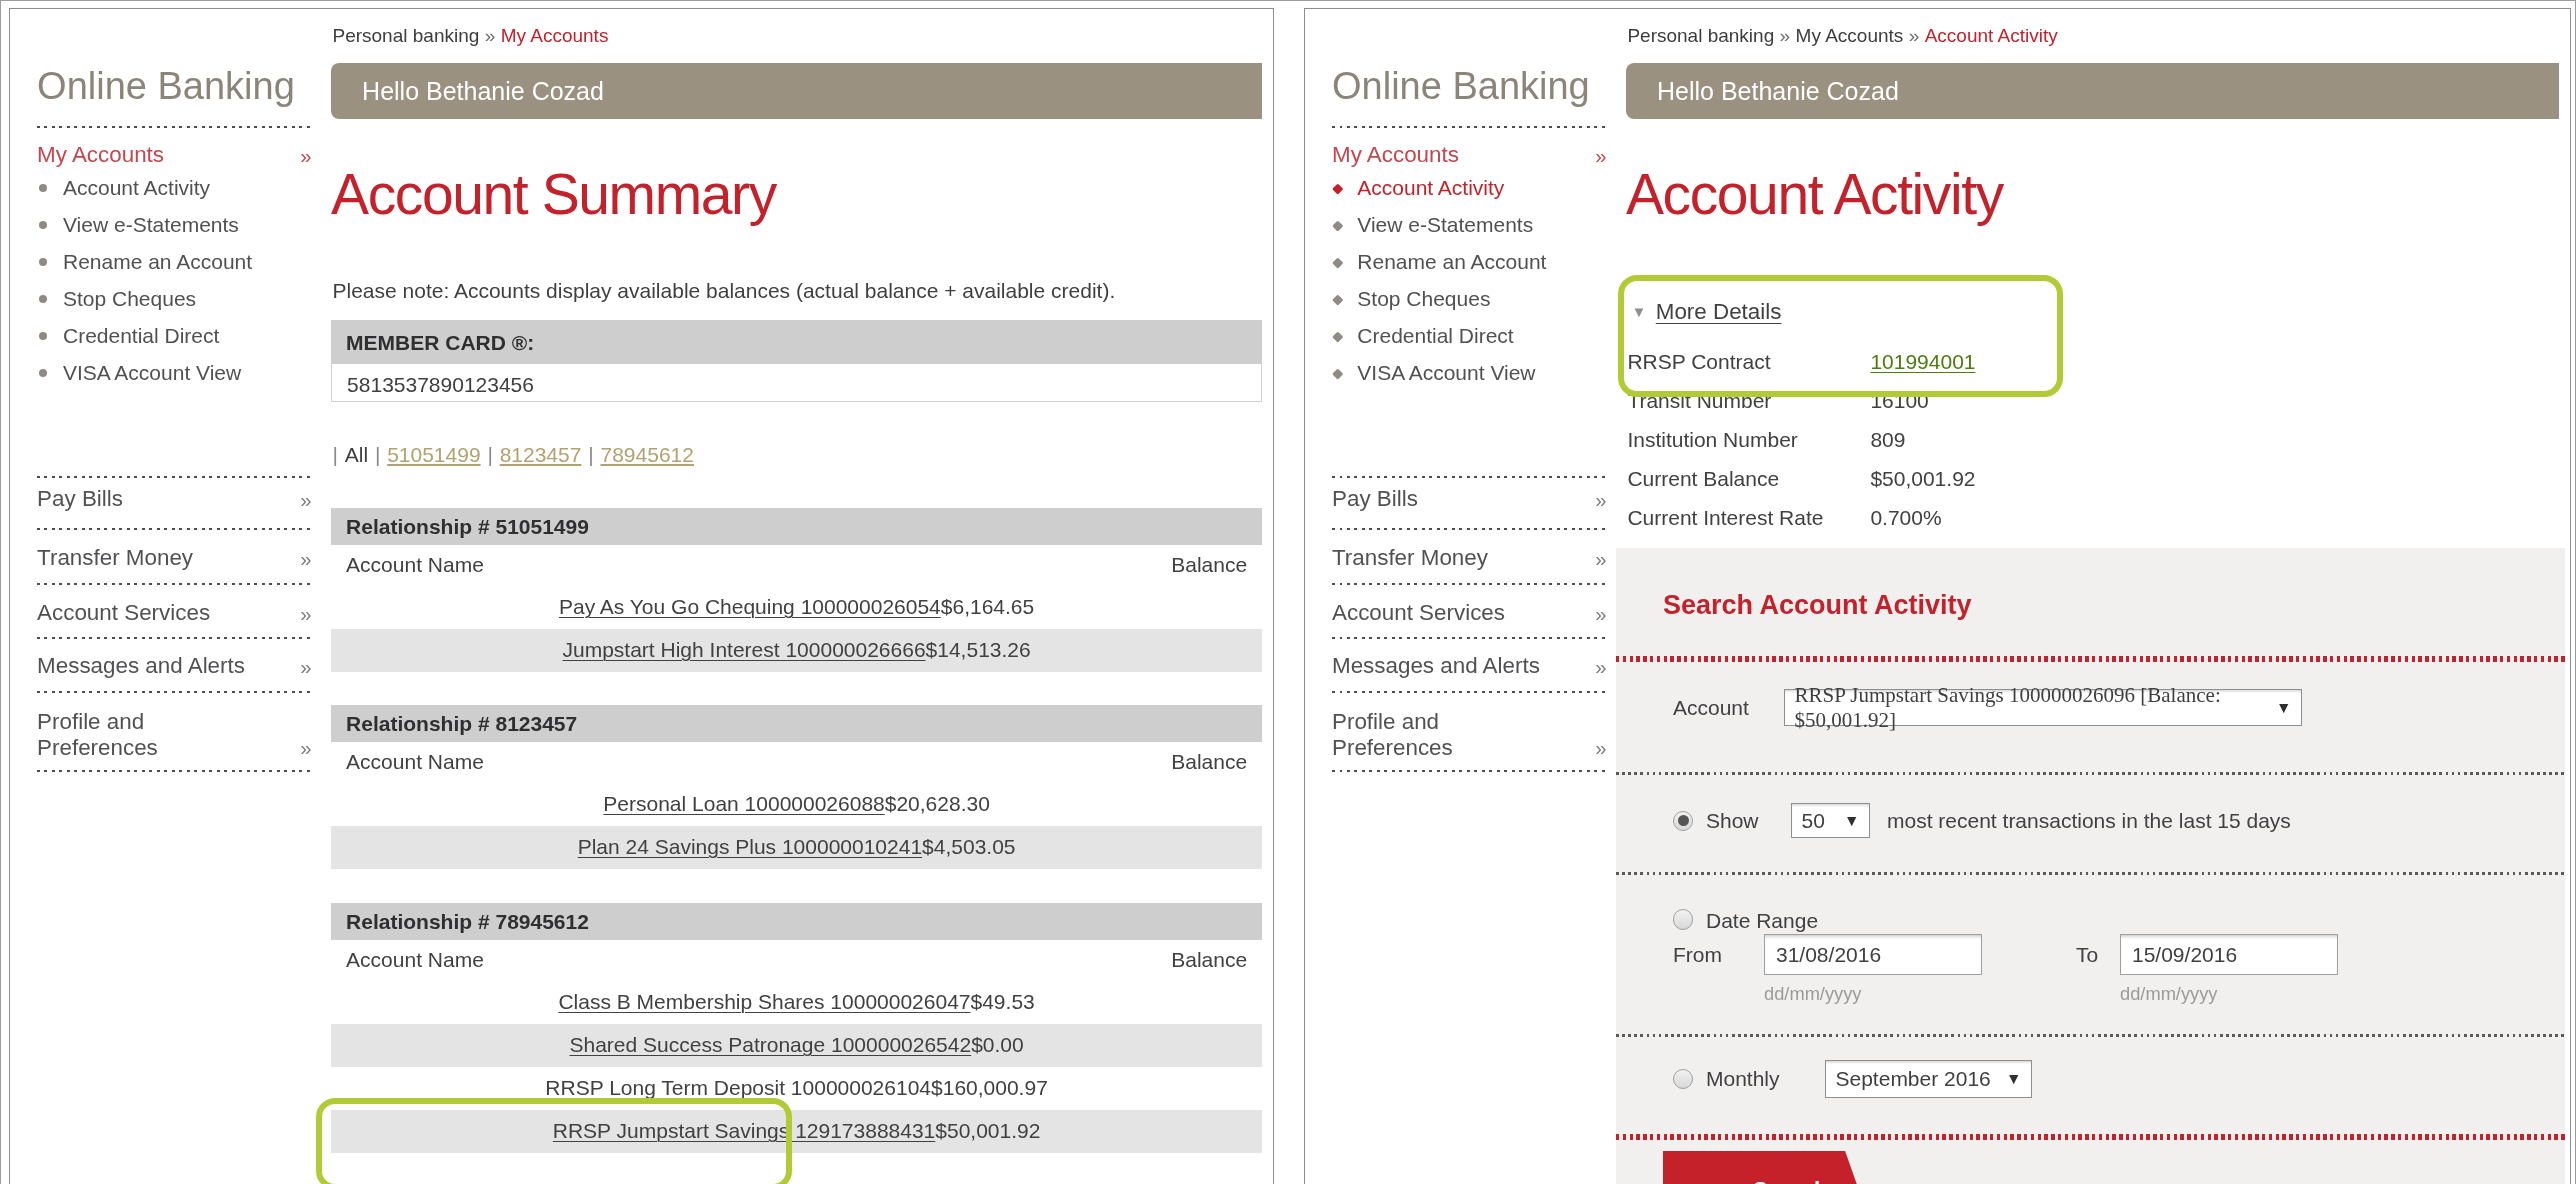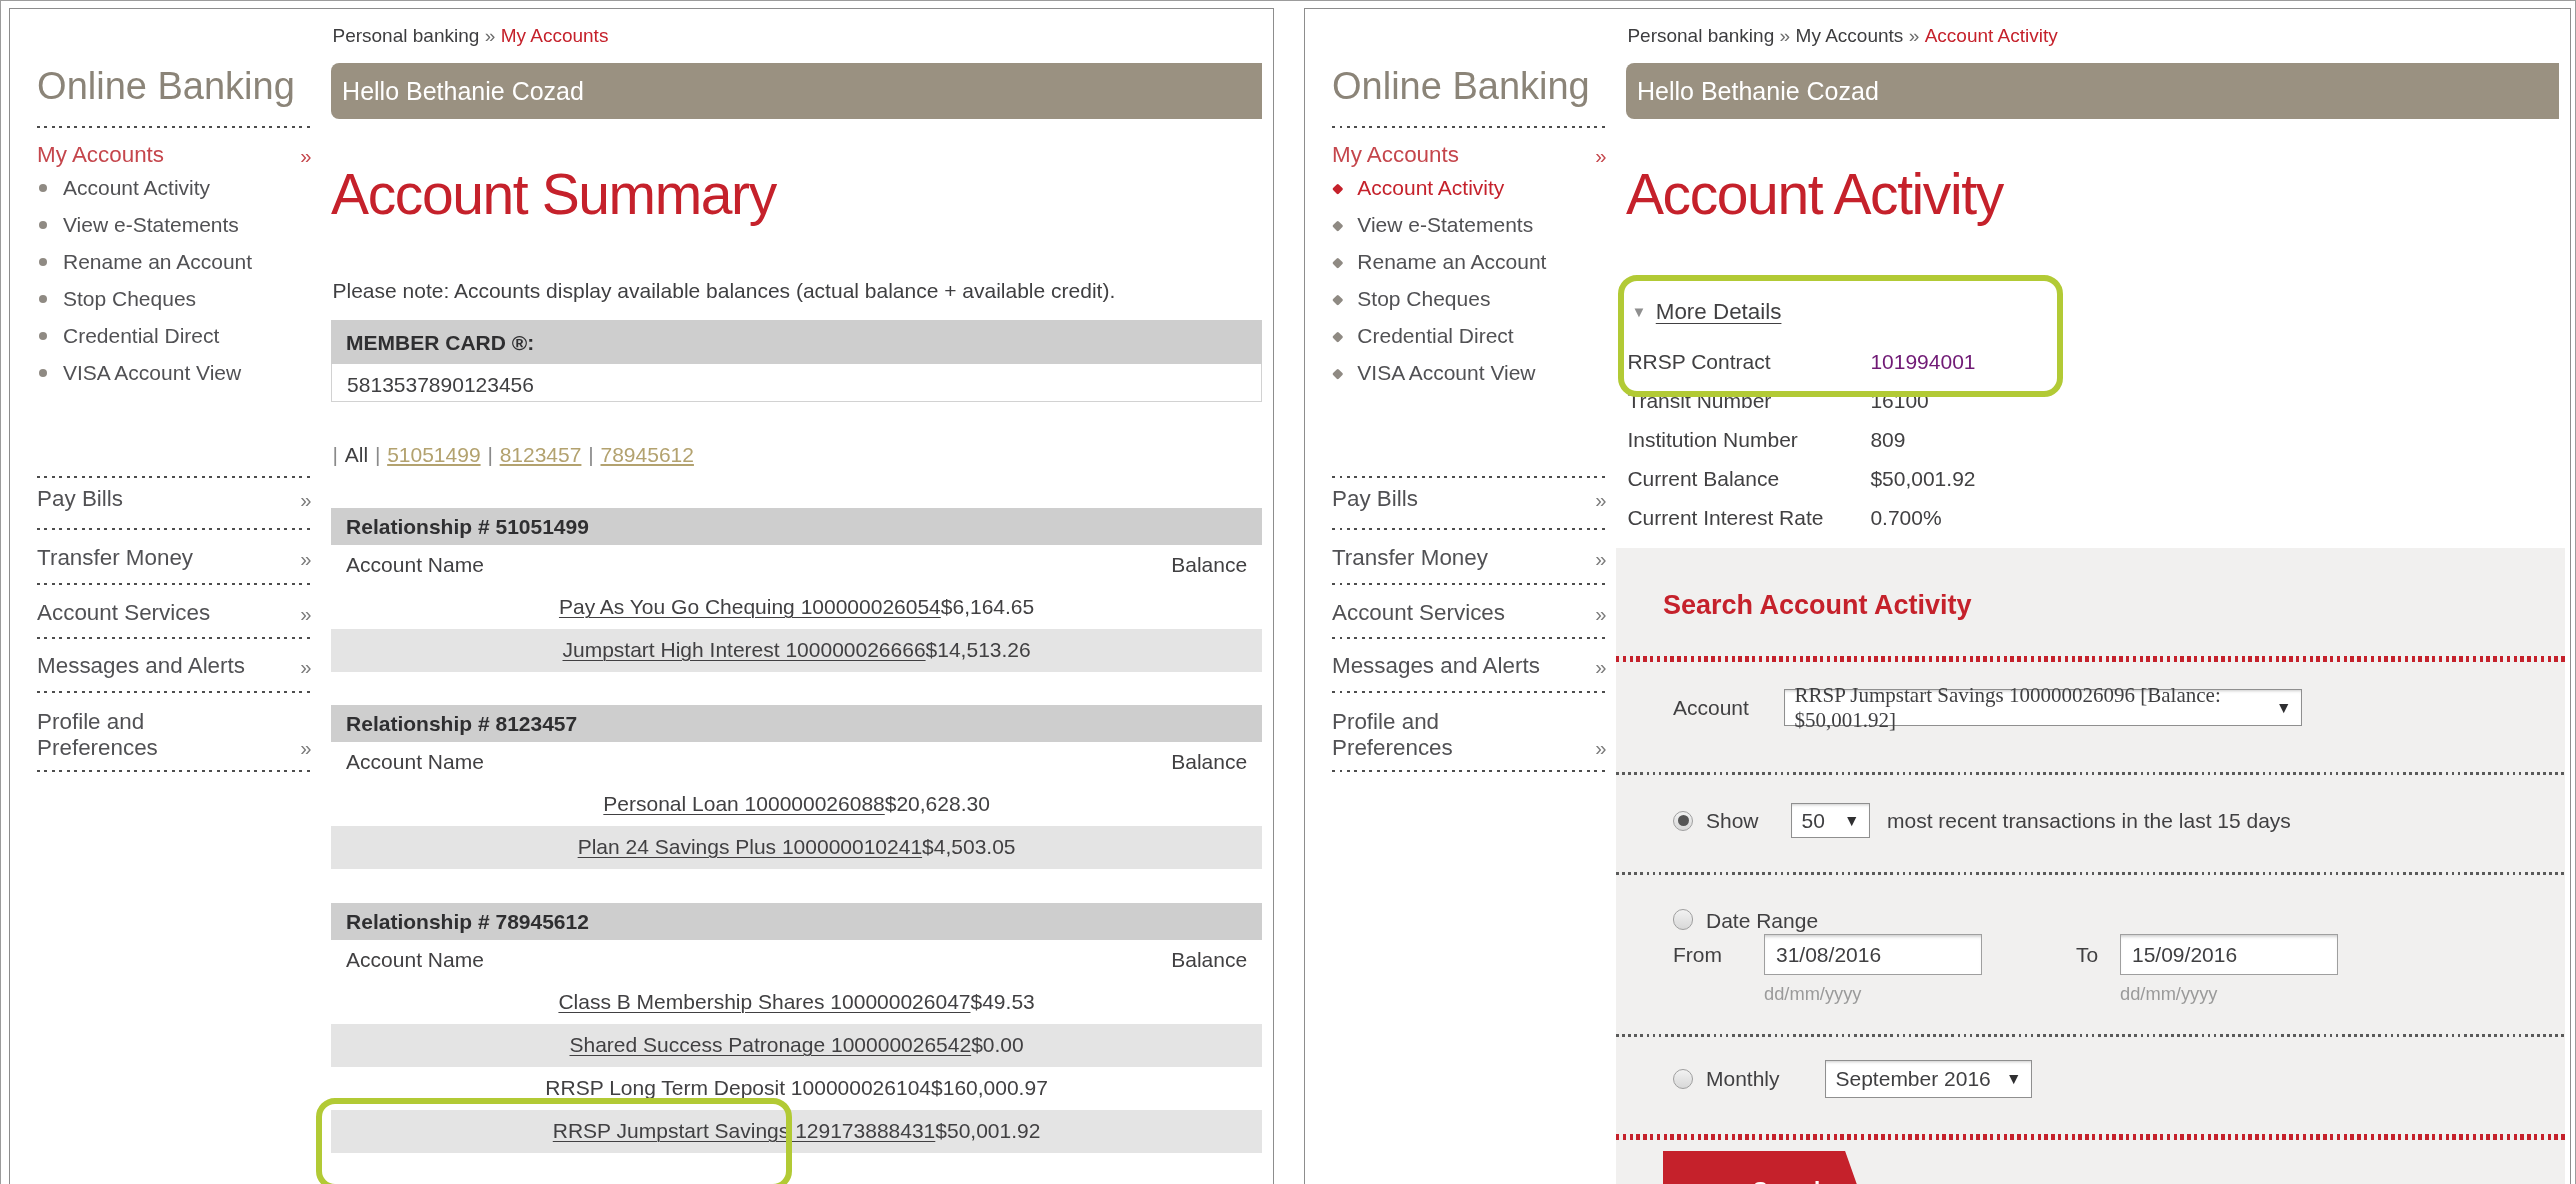--- a/index.html
+++ b/index.html
@@ -37,21 +37,21 @@
   .pp-label { max-width:210px; line-height:1.15; }
 
   
   .content { position:absolute; left:321px; right:11px; top:0; bottom:0; }
   .crumb { position:absolute; top:16.3px; left:1.4px; font-size:19px; color:#3d3d3f; }
   .crumb .sep { color:#6d6d6d; padding:0 5.4px; }
   .crumb .active { color:#c5212b; cursor:pointer; }
   .crumb .link { cursor:pointer; }
   .hello-bar { position:absolute; top:54px; left:0; right:0; height:56px; background:#9a9181;
                border-radius:8.1px 0 0 8.1px; color:#fff; font-size:25px; line-height:56px;
-               padding-left:11px; }
+               padding-left:31px; }
   .page-title { position:absolute; top:148px; left:0; font-size:57px; line-height:75px;
                 color:#c5212b; letter-spacing:-1.4px; }
 
   
   .note { position:absolute; top:270px; left:1.4px; font-size:21px; color:#3f3f41; }
   .member-bar { position:absolute; top:311px; left:0; right:0; height:45px; background:#cecece;
                 font-size:21px; font-weight:bold; line-height:45px; padding-left:15px; color:#2f2f31; }
   .member-box { position:absolute; top:355px; left:0; right:0; height:38px; background:#fff;
                 border:0.7px solid #d2d2d2; border-top:none; font-size:21px; line-height:41px;
                 padding-left:15px; color:#3f3f41; }
@@ -79,21 +79,21 @@
 
   
   .more-row { position:absolute; top:290px; left:5.4px; font-size:22.4px; display:flex;
               align-items:center; gap:9.5px; }
   .tri { font-size:15px; color:#8f8f8f; }
   .more-link { color:#414042; text-decoration:underline; text-decoration-thickness:1.4px;
                text-underline-offset:4.1px; cursor:pointer; }
   .details { position:absolute; top:334px; left:1.4px; right:0; }
   .d-row { height:39px; display:flex; align-items:center; font-size:21px; color:#414042; }
   .d-row .d-label { width:243px; }
-  .d-link { color:#701a75; text-decoration-thickness:1.4px;
+  .d-link { color:#4d7c0f; text-decoration:underline; text-decoration-thickness:1.4px;
             text-underline-offset:3.4px; cursor:pointer; }
 
   
   .search-panel { position:absolute; left:311px; right:5.4px; top:539px; height:688px;
                   background:#f1f0ef; }
   .s-head { position:absolute; top:42px; left:47px; font-size:27px; font-weight:bold; color:#c5212b; }
   .dash-red { position:absolute; left:0; right:0; height:6.1px;
               background:repeating-linear-gradient(90deg,#c5212b 0 3.4px,transparent 3.4px 6.8px); }
   .dr1 { top:108px; } .dr2 { top:586px; }
   .dots { position:absolute; left:0; right:0; height:3.4px;

